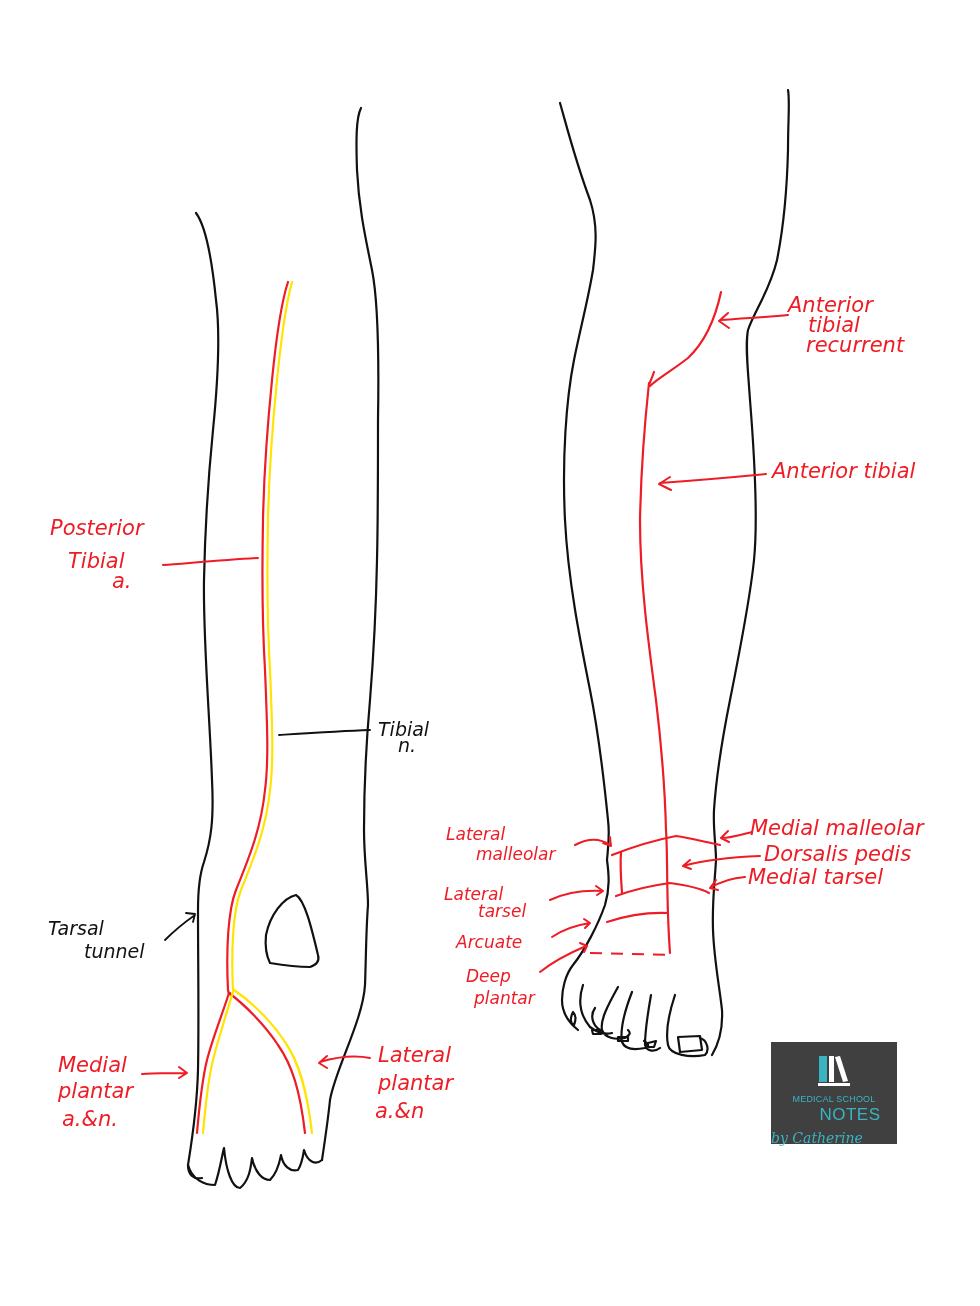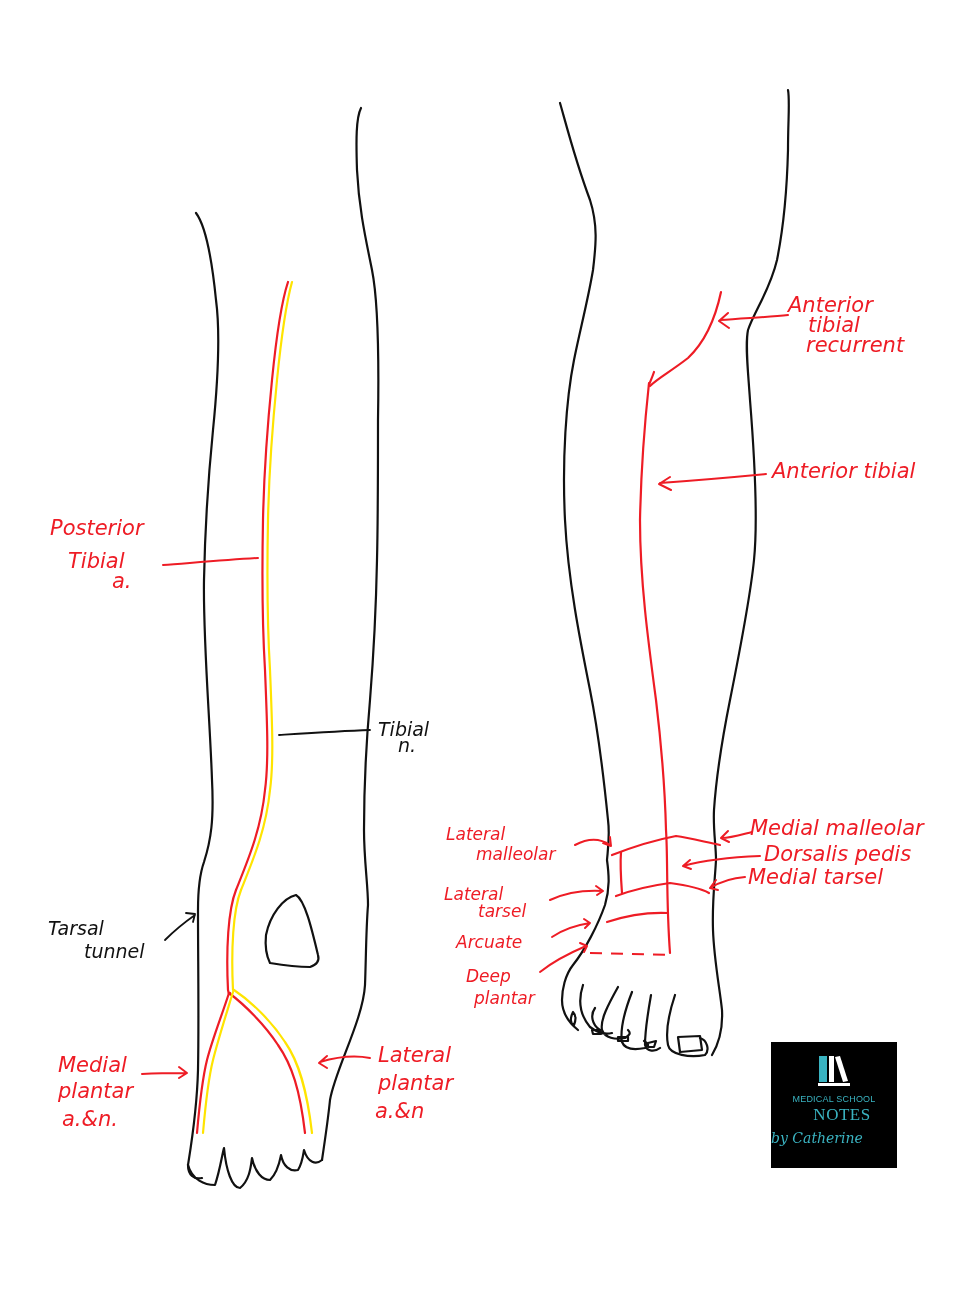--- a/index.html
+++ b/index.html
@@ -7,24 +7,24 @@
     .canvas { position: absolute; left: 0; top: 0; width: 980px; height: 1306px; }
     svg text { font-family: "DejaVu Sans", sans-serif; }
     .lbl { fill: #ee1c25; font-size: 21px; font-style: italic; }
     .lbl-blk { fill: #111111; font-size: 19px; font-style: italic; }
     .outline { fill: none; stroke: #111111; stroke-width: 2.2; stroke-linecap: round; stroke-linejoin: round; }
     .artery { fill: none; stroke: #ee1c25; stroke-width: 2.2; stroke-linecap: round; stroke-linejoin: round; }
     .nerve { fill: none; stroke: #ffe400; stroke-width: 2.2; stroke-linecap: round; stroke-linejoin: round; }
     .leader-red { fill: none; stroke: #ee1c25; stroke-width: 2; stroke-linecap: round; stroke-linejoin: round; }
     .leader-blk { fill: none; stroke: #111111; stroke-width: 1.8; stroke-linecap: round; stroke-linejoin: round; }
     .dash { fill: none; stroke: #ee1c25; stroke-width: 2; stroke-dasharray: 12 9; }
-    .logo { position: absolute; left: 771px; top: 1042px; width: 126px; height: 126px; background: #000000; }
+    .logo { position: absolute; left: 771px; top: 1042px; width: 126px; height: 102px; background: #404040; }
     .logo-books { position: absolute; left: 46px; top: 12px; width: 34px; height: 34px; }
     .logo-small { position: absolute; left: 0; top: 52px; width: 126px; text-align: center; font-family: "Liberation Sans", sans-serif; font-size: 9px; color: #3ab3c1; letter-spacing: 0.2px; }
-    .logo-big { position: absolute; left: 8px; top: 63px; width: 126px; text-align: center; font-family: Liberation Serif, serif; font-size: 17px; color: #3ab3c1; letter-spacing: 0.5px; }
+    .logo-big { position: absolute; left: 16px; top: 63px; width: 126px; text-align: center; font-family: Liberation Sans, sans-serif; font-size: 17px; color: #3ab3c1; letter-spacing: 0.5px; }
     .logo-by { position: absolute; left: 0; top: 88px; width: 126px; text-align: left; font-family: "DejaVu Serif", serif; font-style: italic; font-size: 14px; color: #3ab3c1; }
   </style>
 </head>
 <body>
 
 <div class="canvas">
 <svg width="980" height="1306" viewBox="0 0 980 1306" xmlns="http://www.w3.org/2000/svg">
 
   <g>
 

